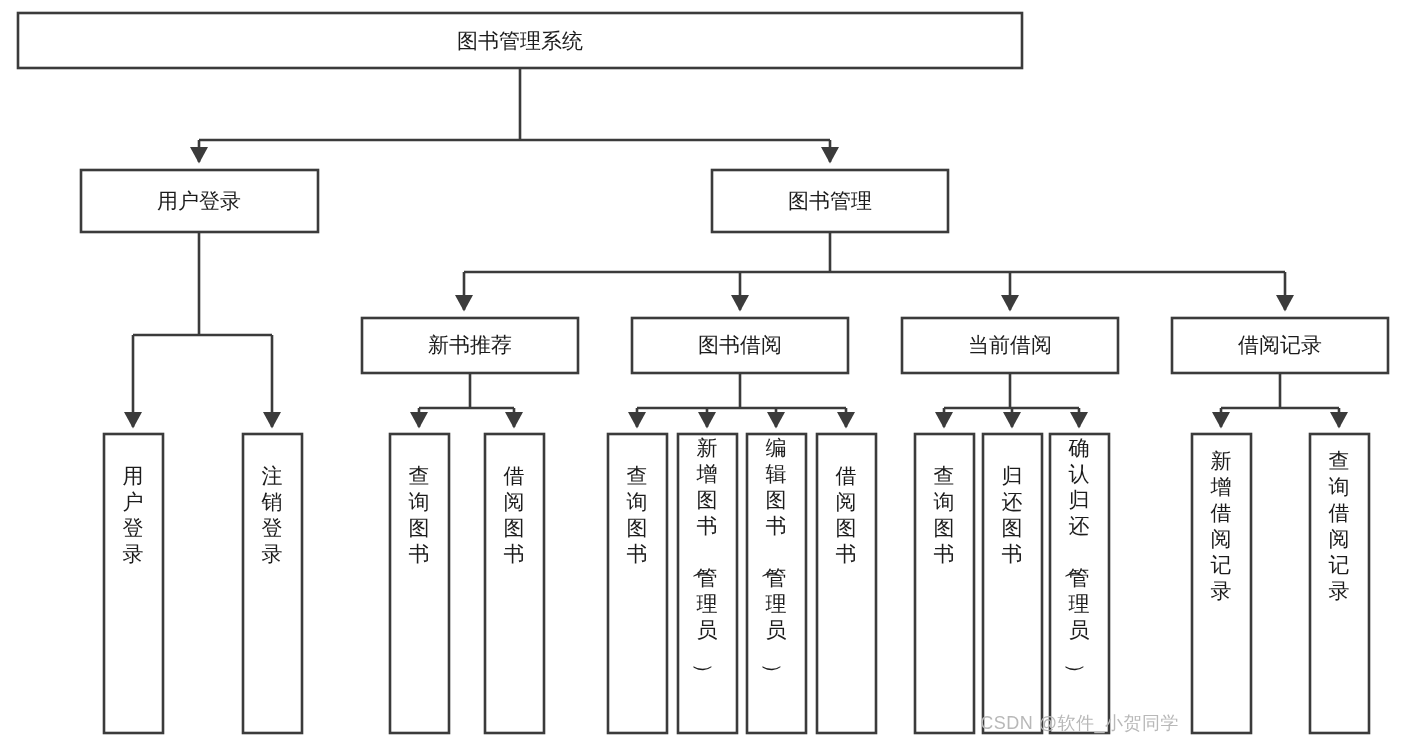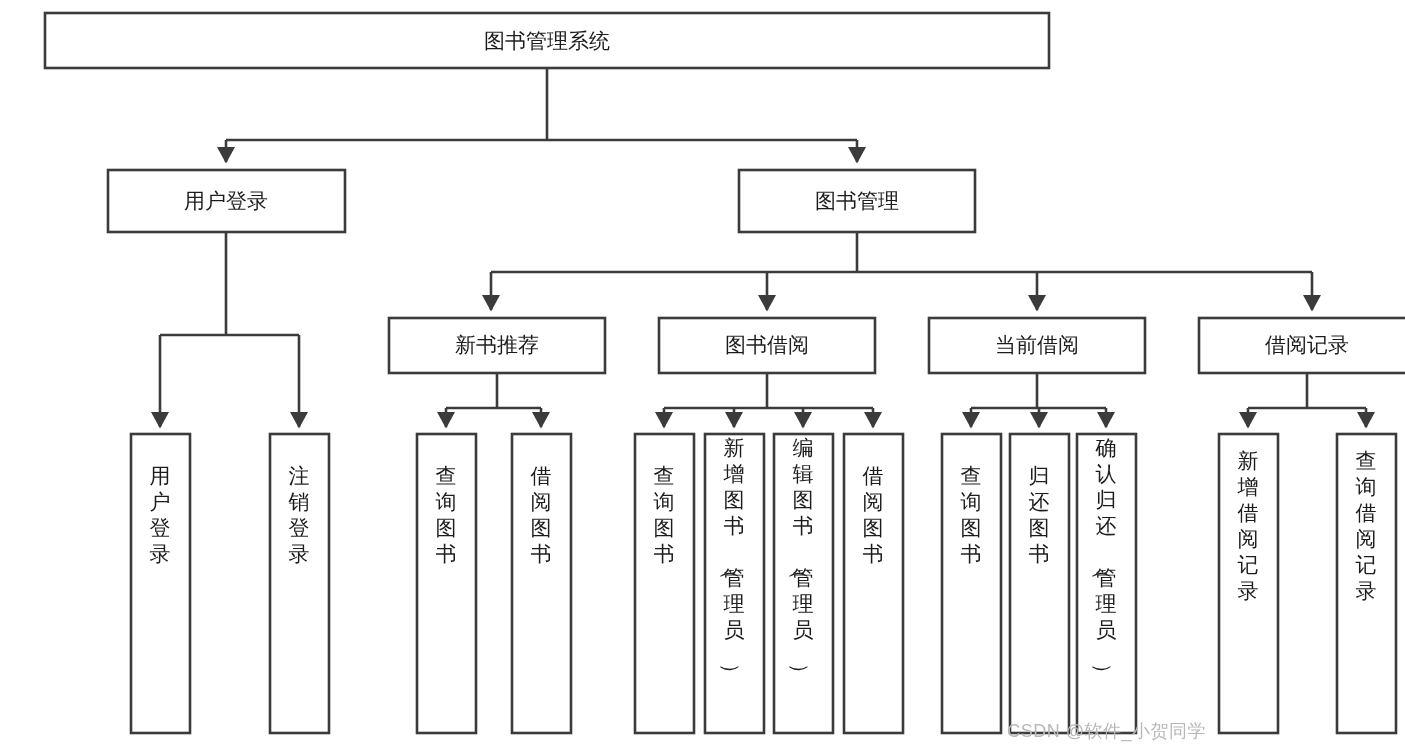--- a/index.html
+++ b/index.html
@@ -1,21 +1,21 @@
 <!DOCTYPE html>
 <html><head>
 <meta charset="utf-8">
 <style>
   html,body{margin:0;padding:0;background:#ffffff;}
   body{
     width:1405px;height:747px;
     font-family:"Liberation Sans","DejaVu Sans",sans-serif;
     overflow:hidden;
   }
-  #diagram-root{position:relative;width:1187px;height:747px;background:#fff;margin-left:27px;}
+  #diagram-root{position:relative;width:1187px;height:747px;background:#fff;}
   svg#tree{position:absolute;top:0;left:0;width:1405px;height:747px;}
   .node-box{
     fill:#ffffff;
     stroke:#3b3b3b;
     stroke-width:2.6;
   }
   .conn{
     stroke:#3b3b3b;
     stroke-width:2.6;
     fill:none;
@@ -31,21 +31,21 @@
   }
   .node-label-vertical{
     fill:#1c1c1c;
     font-family:"Liberation Sans","DejaVu Sans",sans-serif;
     font-size:21px;
     text-anchor:middle;
   }
   .watermark{
     position:absolute;
     right:8px;
-    bottom:4px;
+    bottom:12px;
     font-family:"Liberation Sans","DejaVu Sans",sans-serif;
     font-size:18px;
     color:#b8b8b8;
     letter-spacing:0.5px;
     white-space:nowrap;
     user-select:none;
   }
 </style>
 </head>
 <body>

